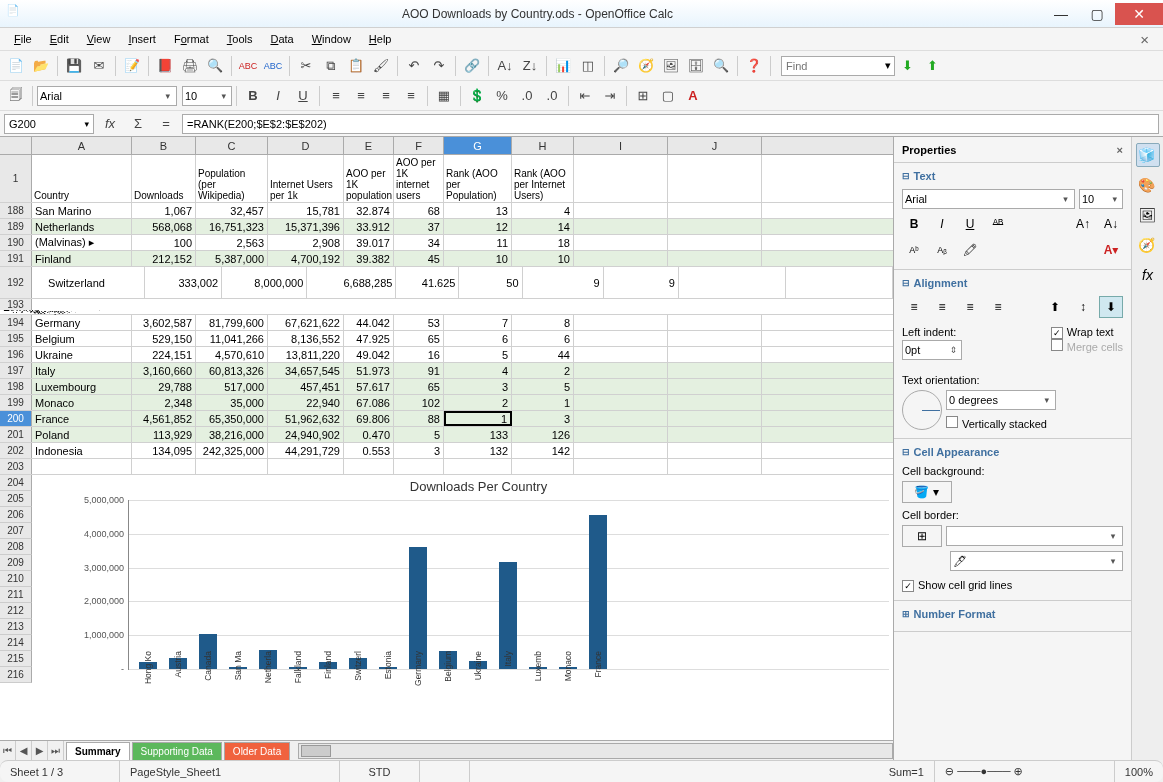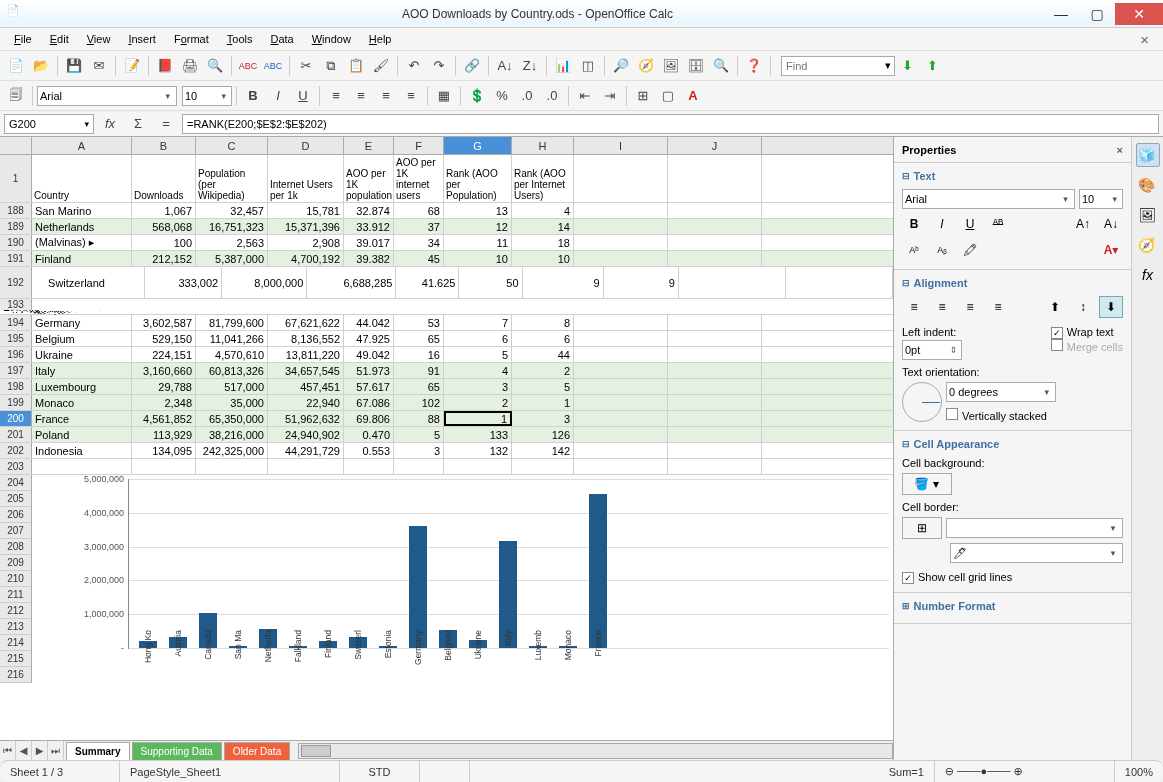--- a/index.html
+++ b/index.html
@@ -454,20 +454,21 @@
             <div class="rowh" style="height: 16px; border-bottom: 1px solid rgb(204, 204, 204);">209</div>
             <div class="rowh" style="height: 16px; border-bottom: 1px solid rgb(204, 204, 204);">210</div>
             <div class="rowh" style="height: 16px; border-bottom: 1px solid rgb(204, 204, 204);">211</div>
             <div class="rowh" style="height: 16px; border-bottom: 1px solid rgb(204, 204, 204);">212</div>
             <div class="rowh" style="height: 16px; border-bottom: 1px solid rgb(204, 204, 204);">213</div>
             <div class="rowh" style="height: 16px; border-bottom: 1px solid rgb(204, 204, 204);">214</div>
             <div class="rowh" style="height: 16px; border-bottom: 1px solid rgb(204, 204, 204);">215</div>
             <div class="rowh" style="height: 16px; border-bottom: 1px solid rgb(204, 204, 204);">216</div>
           </div>
           <div class="chartarea" style="flex: 1 1 0%;">
+            <div class="chart-title">Downloads Per Country</div>
             <div class="chart-canvas">
               <div class="gridline" style="top: 0%;"></div>
               <div class="ylab" style="top: 0%;">5,000,000</div>
               <div class="gridline" style="top: 20%;"></div>
               <div class="ylab" style="top: 20%;">4,000,000</div>
               <div class="gridline" style="top: 40%;"></div>
               <div class="ylab" style="top: 40%;">3,000,000</div>
               <div class="gridline" style="top: 60%;"></div>
               <div class="ylab" style="top: 60%;">2,000,000</div>
               <div class="gridline" style="top: 80%;"></div>
@@ -610,21 +611,21 @@
                 <input value="0pt" style="">
                 <span class="dd">⇕</span>
               </div>
           </div>
           <div style="flex:1"></div>
           <div>
             <label><span class="chk">✓</span><span>Wrap text</span></label><br>
             <label style="color:#aaa"><span class="chk"></span><span>Merge cells</span></label>
           </div>
         </div>
-        <div style="margin-top:6px">Text orientation:</div>
+        <div style="margin-top:14px">Text orientation:</div>
         <div class="sb-row">
           <div class="angle"></div>
           <div style="flex:1">
             <div class="combo" style="width:110px">
                 <input value="0 degrees" style="">
                 <span class="dd">▾</span>
               </div>
             <label style="display:block;margin-top:6px"><span class="chk"></span><span>Vertically stacked</span></label>
           </div>
         </div>

